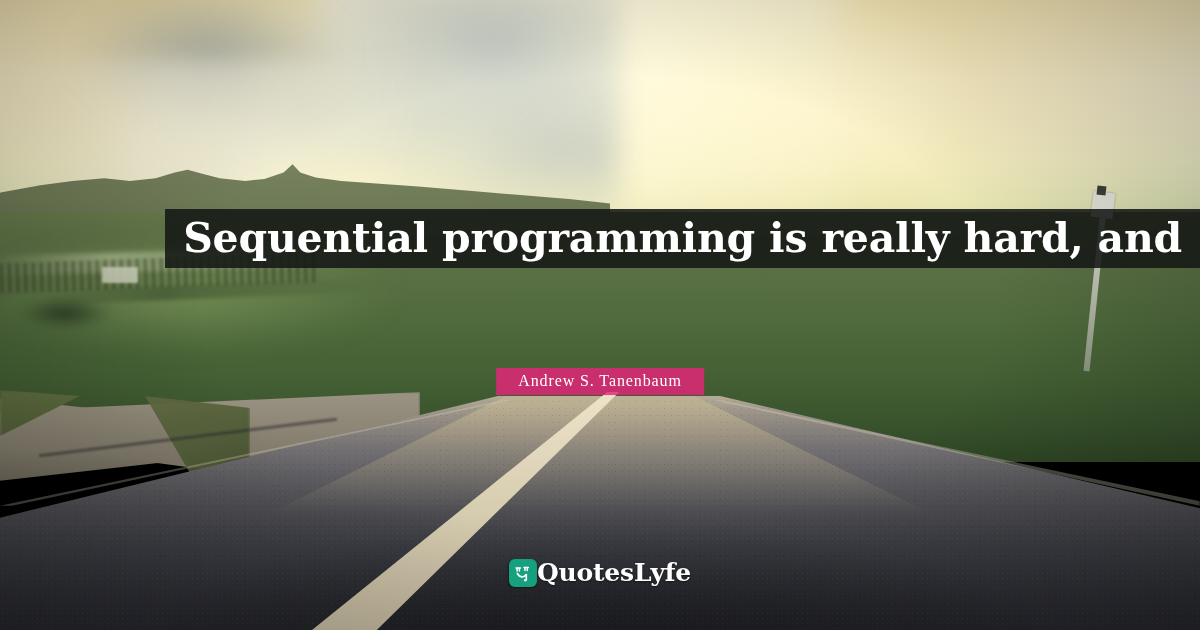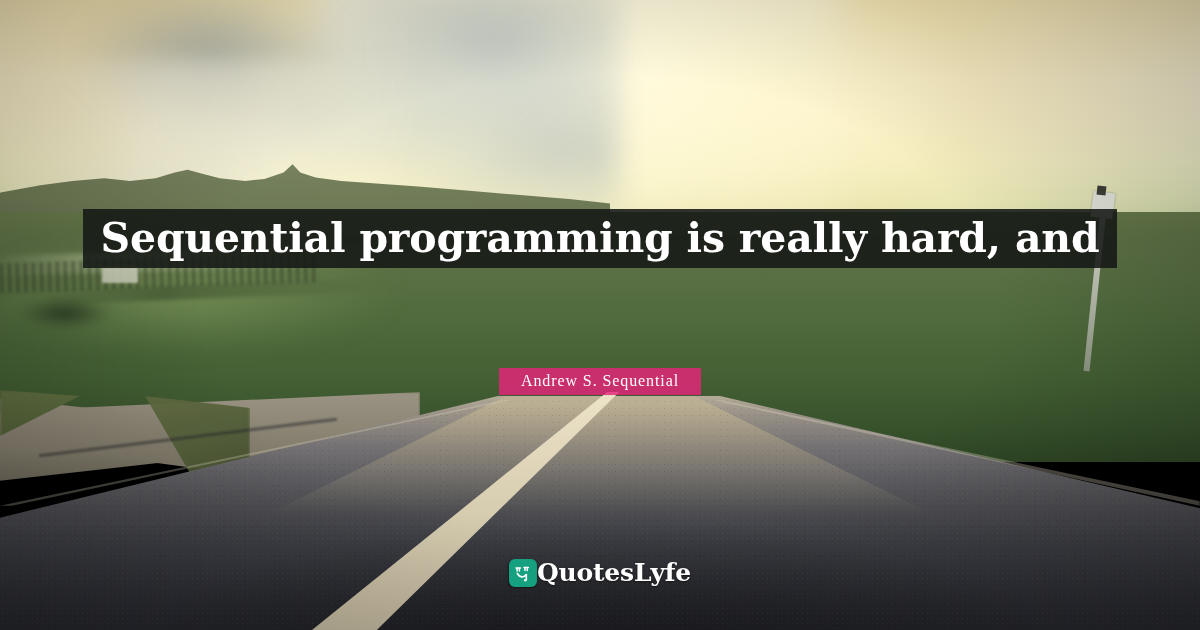--- a/index.html
+++ b/index.html
@@ -251,21 +251,21 @@
   }
 
   
   .quote-wrap {
     position: absolute;
     top: 209px;
     left: 0;
     right: 0;
     display: flex;
     flex-direction: column;
-    align-items: center;
+    align-items: flex-end;
   }
   .quote-line {
     display: inline-block;
     background: rgba(21,24,22,0.88);
     color: #ffffff;
     font-family: "DejaVu Serif", "Liberation Serif", serif;
     font-weight: bold;
     font-size: 41px;
     line-height: 59px;
     letter-spacing: -0.2px;
@@ -357,21 +357,21 @@
     <div class="bg-layer road-edge-right"></div>
     <div class="bg-layer lane-line"></div>
     <div class="bg-layer road-crack"></div>
     <div class="bg-layer vignette"></div>
   </div>
 
   <div class="quote-wrap">
     <div class="quote-line l1">Sequential programming is really hard, and</div>
   </div>
 
-  <div class="author-badge">Andrew S. Sequential</div>
+  <div class="author-badge">Andrew S. Tanenbaum</div>
 
   <div class="logo">
     <span class="logo-mark">
       <svg width="20" height="20" viewBox="0 0 20 20" aria-hidden="true">
         <path d="M4.1 5.0 L4.1 8.0 M3.0 5.0 L5.2 5.0 M6.4 5.0 L6.4 8.0 M5.3 5.0 L7.5 5.0" stroke="#ffffff" stroke-width="1.5" stroke-linecap="round" fill="none"></path>
         <path d="M12.0 4.6 L12.0 7.4 M10.9 4.6 L13.1 4.6 M14.3 4.6 L14.3 7.4 M13.2 4.6 L15.4 4.6" stroke="#ffffff" stroke-width="1.5" stroke-linecap="round" fill="none"></path>
         <path d="M4.3 10.4 C 6.4 14.6, 11.0 15.0, 13.3 11.6" stroke="#ffffff" stroke-width="1.7" stroke-linecap="round" fill="none"></path>
         <path d="M13.3 11.6 L13.3 16.6 C 13.3 17.6, 12.2 17.9, 11.7 17.2" stroke="#ffffff" stroke-width="1.7" stroke-linecap="round" fill="none"></path>
       </svg>
     </span>

